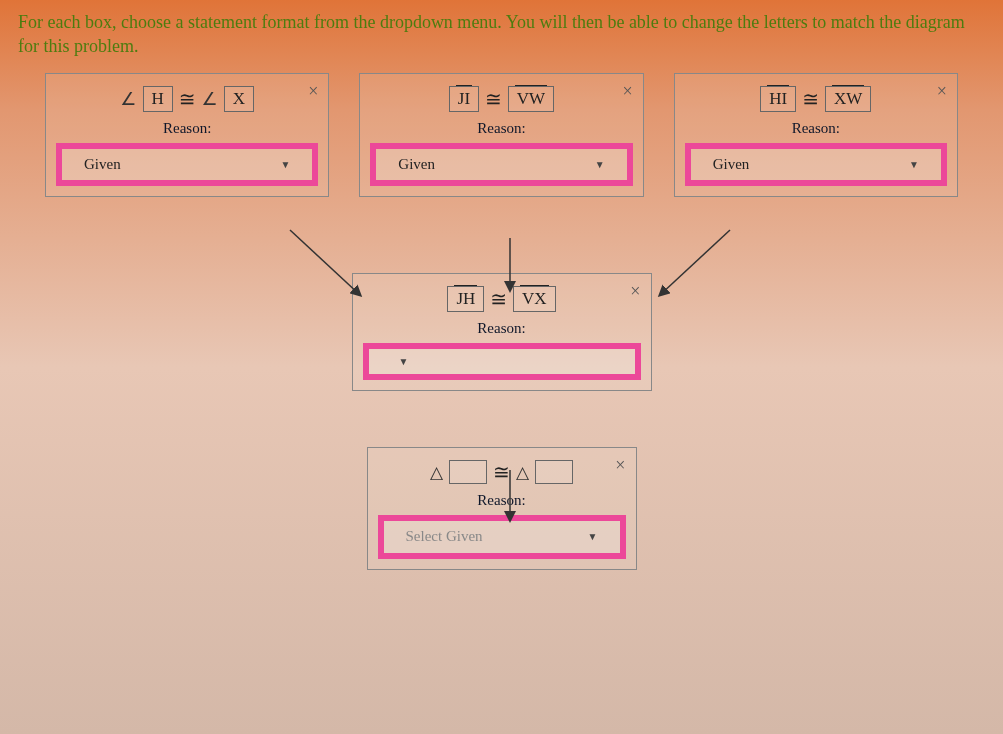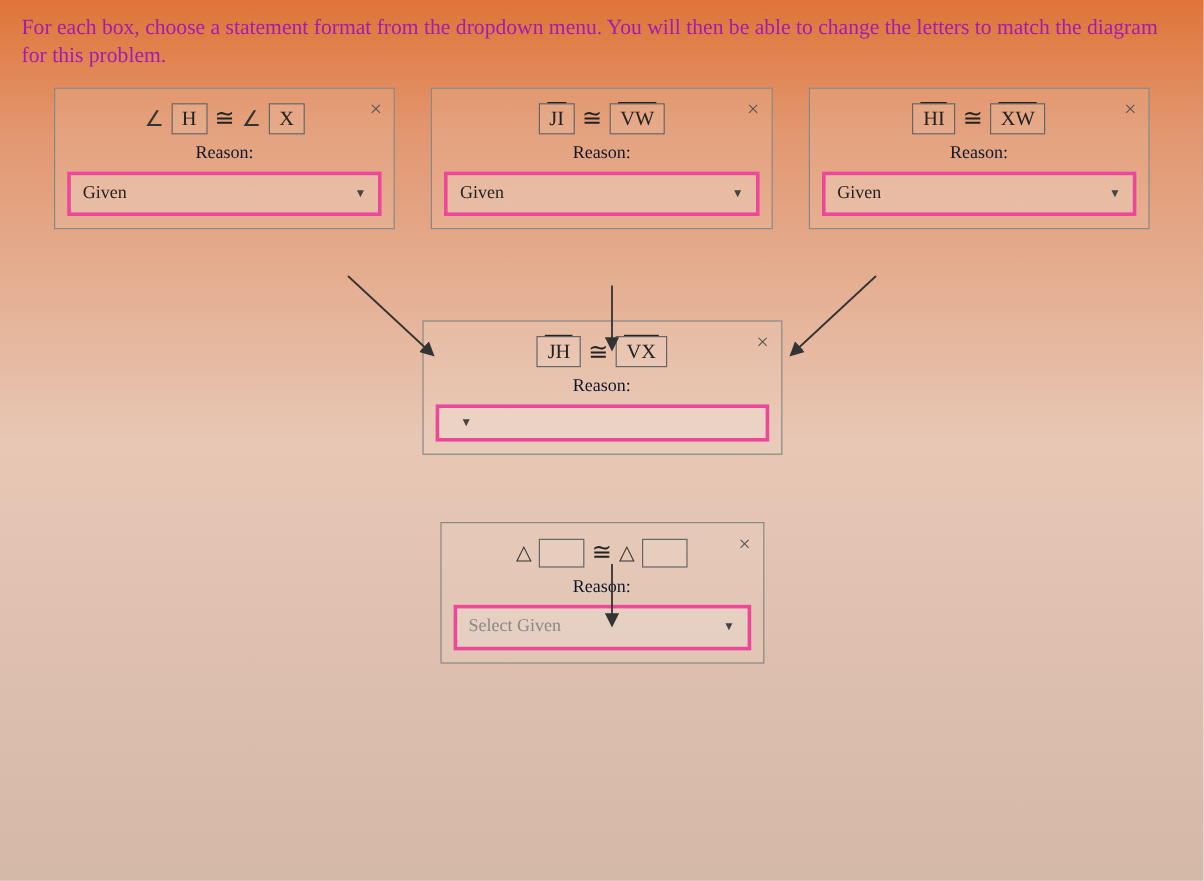--- a/index.html
+++ b/index.html
@@ -7,21 +7,21 @@
     width: 1003px;
     height: 734px;
     font-family: Georgia, 'Times New Roman', serif;
     background: linear-gradient(180deg, #e07438 0%, #e29770 15%, #e8c7b5 50%, #d4b8a8 100%);
     position: relative;
     overflow: hidden;
   }
   .instructions {
     padding: 10px 18px 14px 18px;
     font-size: 18px;
-    color: #a21caf;
+    color: #4d7c0f;
     line-height: 1.35;
   }
   .row-top {
     display: flex;
     justify-content: space-between;
     padding: 0 45px;
     gap: 30px;
   }
   .card {
     border: 1px solid #888;
@@ -87,23 +87,23 @@
     font-size: 20px;
     color: #222;
   }
   .reason-label {
     text-align: center;
     font-size: 15px;
     color: #0f172a;
     margin-bottom: 6px;
   }
   .dropdown {
-    border: 3px solid #ec4899;
+    border: 6px solid #ec4899;
     background: rgba(245,240,235,0.25);
-    padding: 6px 10px;
+    padding: 6px 22px;
     font-size: 15px;
     color: #222;
     display: flex;
     justify-content: space-between;
     align-items: center;
     cursor: pointer;
     min-height: 30px;
     line-height: 1.3;
     text-align: right;
   }

